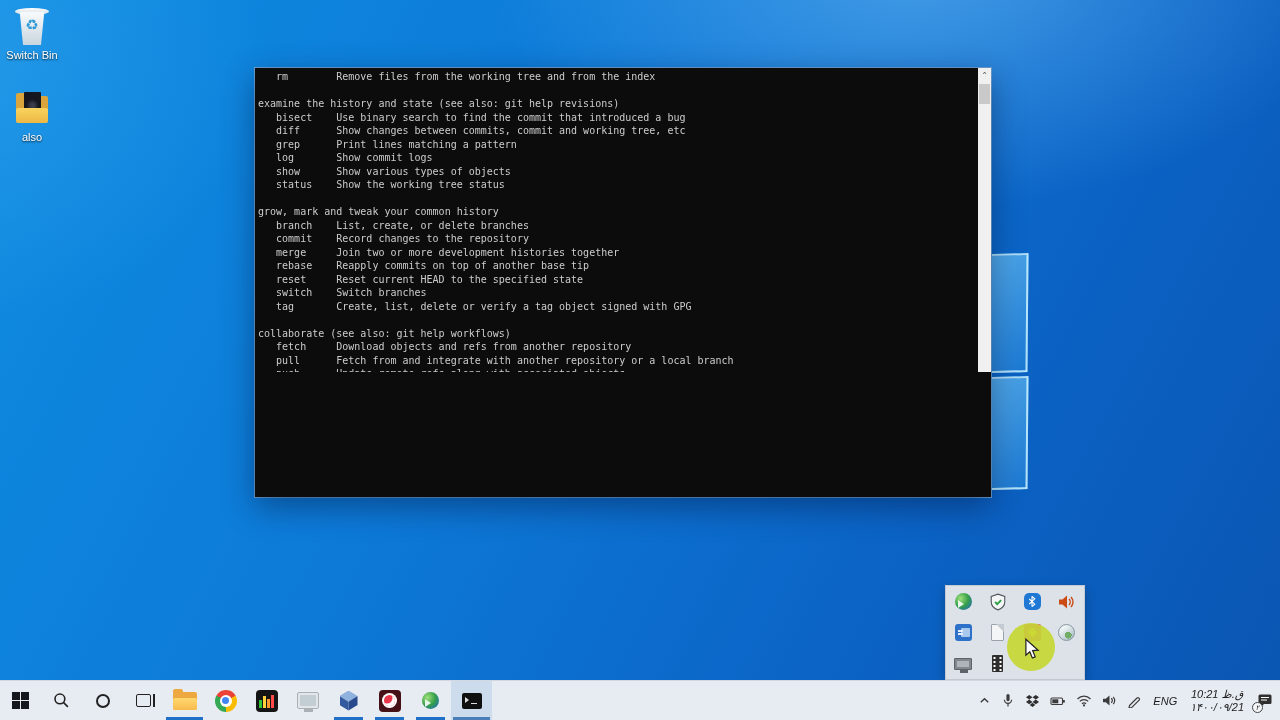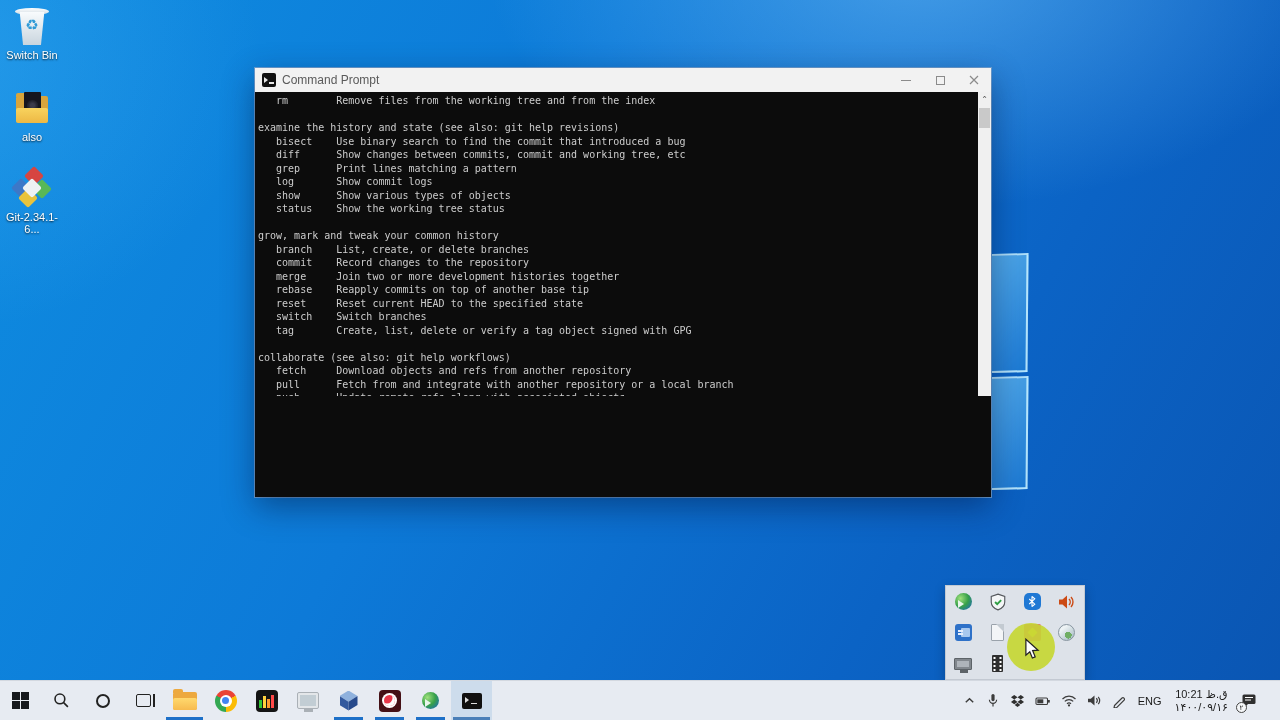--- a/index.html
+++ b/index.html
@@ -137,21 +137,21 @@
   .camtasia { width:22px; height:22px; background:#451016; border-radius:4px; position:relative; }
   .camtasia:before { content:""; position:absolute; left:3.5px; top:3.5px; width:15px; height:15px; background:#fff; border-radius:50%; }
   .camtasia:after { content:""; position:absolute; left:5.5px; top:5px; width:11px; height:11px; background:#e8374a; border-radius:50%;
     box-shadow:inset -2.5px -2.5px 0 #fff; }
   .cmd-task { width:20px; height:16px; background:#101010; border-radius:2px; position:relative; }
   .cmd-task:before { content:""; position:absolute; left:3px; top:4px; width:0; height:0;
     border-left:4px solid #ddd; border-top:3px solid transparent; border-bottom:3px solid transparent; }
   .cmd-task:after { content:""; position:absolute; left:9px; top:10px; width:6px; height:1.5px; background:#ddd; }
 
   .tb-spacer { flex:1; }
-  .tray { display:flex; align-items:center; padding-right:16px; }
+  .tray { display:flex; align-items:center; padding-right:0;font-style:italic; }
   .tray-item { height:40px; display:flex; align-items:center; justify-content:center; padding:0 5px; position:relative; }
   .tray svg { display:block; }
   .lang { font-size:11px; color:#1b1b1b; padding:0 7px; }
   .clock { font-size:11px; color:#1b1b1b; text-align:center; line-height:13px; padding:0 6px; }
   .ac-badge { position:absolute; left:2px; bottom:8px; width:11px; height:11px; border-radius:50%;
     background:#f4f6f8; border:1px solid #444; font-size:7px; color:#222; line-height:9px; text-align:center; }
 </style>
 </head>
 <body>
 
@@ -169,47 +169,22 @@
     <div class="lbl">Switch Bin</div>
   </div>
   <div class="desk-icon" id="icon-clean">
     <div class="art">
       <div class="fold-back"></div>
         <div class="fold-disc"></div>
         <div class="fold-front"></div>
     </div>
     <div class="lbl">also</div>
   </div>
-  <div class="desk-icon" id="icon-git">
-    <div class="art">
-      <div class="git-d b"></div>
-        <div class="git-d r"></div>
-        <div class="git-d g"></div>
-      <div class="git-d y"></div>
-        <div class="git-d w"></div>
-    </div>
-    <div class="lbl">Git-2.34.1-6...</div>
-  </div>
 
   <div class="window">
-    <div class="titlebar">
-      <div class="cmd-ico"></div>
-      <div class="title-text">Command Prompt</div>
-      <div class="tb-btn tb-min">
-          <i></i>
-        </div>
-      <div class="tb-btn tb-max">
-          <i></i>
-        </div>
-      <div class="tb-btn tb-close">
-        <svg width="10" height="10" viewBox="0 0 10 10">
-            <path d="M1 1 L9 9 M9 1 L1 9" stroke="#8b8b8b" stroke-width="1.2"></path>
-          </svg>
-      </div>
-    </div>
     <div class="console">
       <pre>   rm        Remove files from the working tree and from the index
 
 examine the history and state (see also: git help revisions)
    bisect    Use binary search to find the commit that introduced a bug
    diff      Show changes between commits, commit and working tree, etc
    grep      Print lines matching a pattern
    log       Show commit logs
    show      Show various types of objects
    status    Show the working tree status
@@ -401,21 +376,21 @@
       </div>
       <div class="tray-item">
         <svg width="14" height="14" viewBox="0 0 14 14">
             <path d="M2.5 11.5 L10 4 a1.5 1.5 0 0 1 2.1 2.1 L4.6 13.6 L2 14 Z" fill="none" stroke="#3c3c3c" stroke-width="1.2"></path>
           </svg>
       </div>
       <div class="tray-item lang">ENG</div>
       <div class="tray-item clock">
         <div>
           <div>10:21 ق.ظ</div>
-          <div>۱۴۰۰/۰۹/۱۶</div>
+          <div>۱۴۰۰/۰۹/21</div>
         </div>
       </div>
       <div class="tray-item" style="width:30px;">
         <svg width="16" height="15" viewBox="0 0 16 15">
             <rect x="1.5" y="1.5" width="13" height="9.5" rx="1.5" fill="#2f2f2f"></rect>
             <path d="M4 11 v3 l3 -3" fill="#2f2f2f"></path>
             <line x1="4" y1="4.5" x2="12" y2="4.5" stroke="#fff" stroke-width="1"></line>
             <line x1="4" y1="7" x2="10" y2="7" stroke="#fff" stroke-width="1"></line>
           </svg>
         <div class="ac-badge">۲</div>

